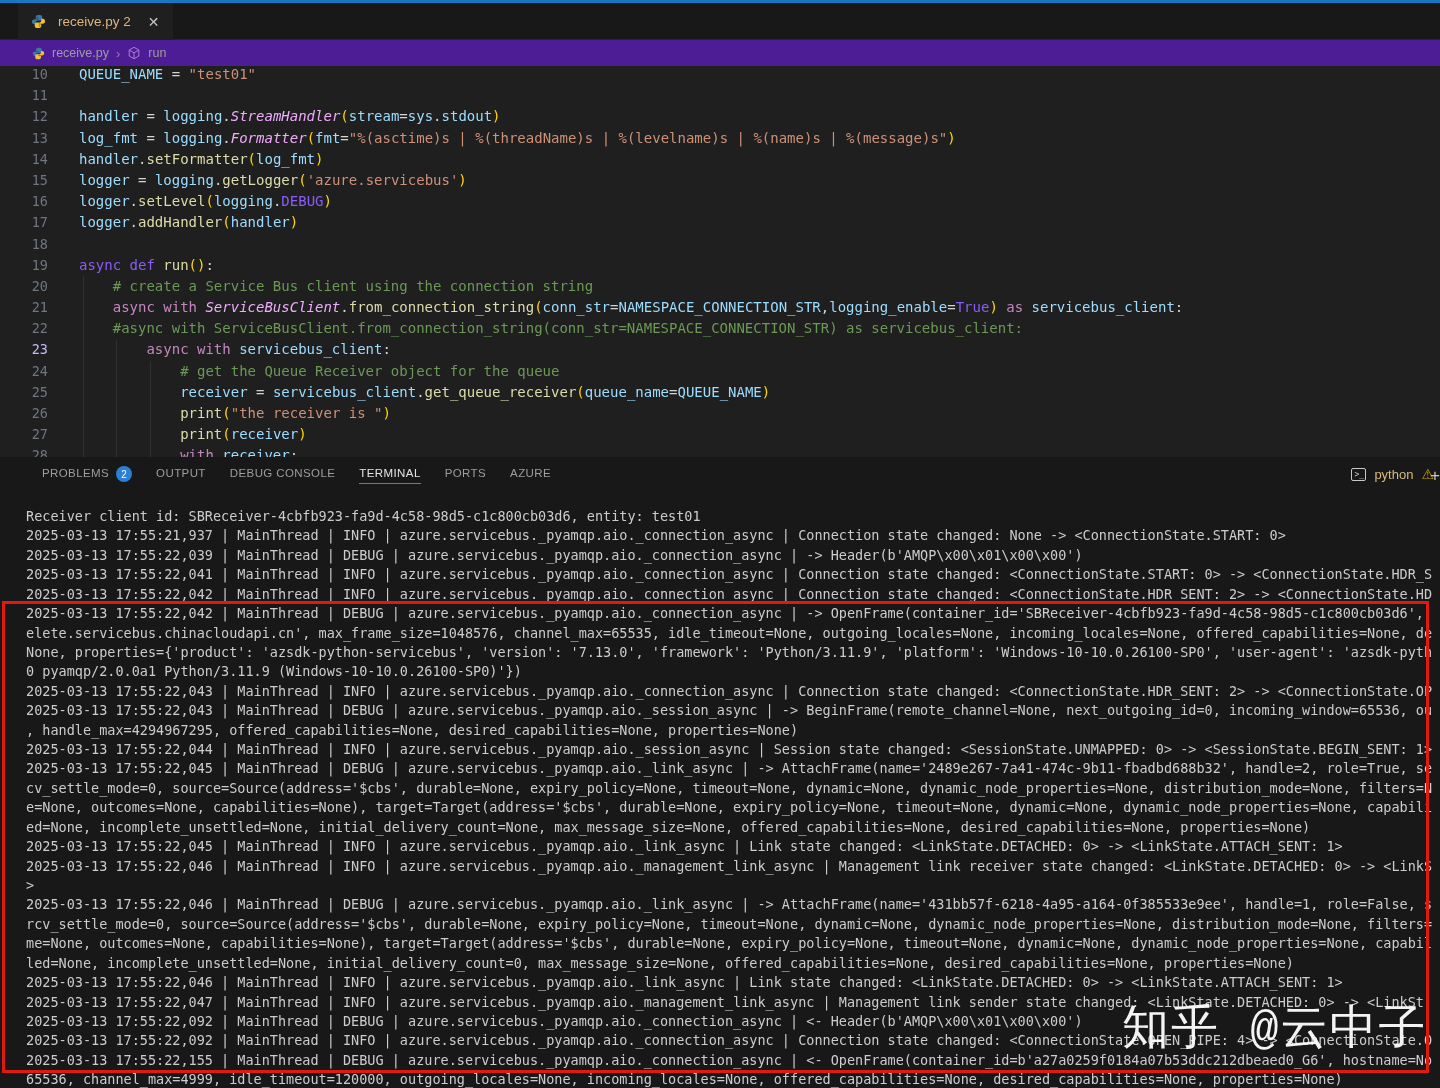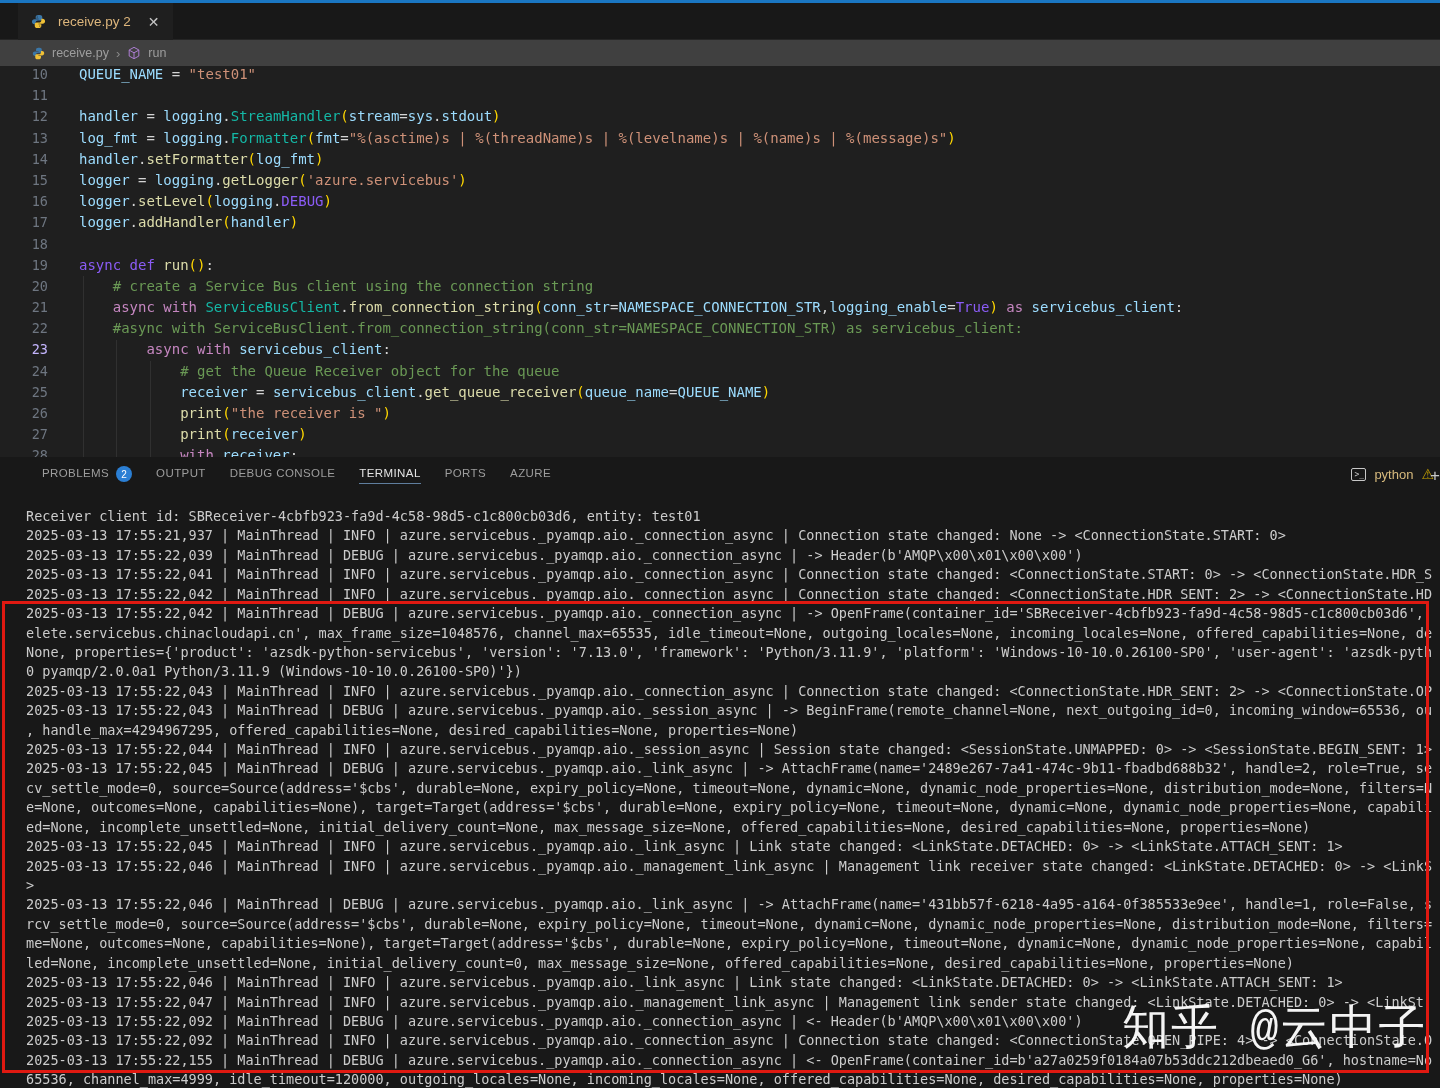--- a/index.html
+++ b/index.html
@@ -6,31 +6,31 @@
   body{
     position:relative; width:1440px; height:1088px; overflow:hidden;
     background:#1f1f1f; font-family:"Liberation Sans",sans-serif;
     -webkit-font-smoothing:antialiased;
   }
   #topline{position:absolute;top:0;left:0;width:1440px;height:3px;background:#1a76c2;}
   #tabbar{position:absolute;top:3px;left:0;width:1440px;height:37px;background:#181818;border-bottom:1px solid #252525;box-sizing:border-box;}
   #active-tab{position:absolute;left:18px;top:0;height:37px;background:#1f1f1f;display:flex;align-items:center;gap:12px;padding:0 13px;}
   .tab-title{color:#ddb67c;font-size:13.5px;white-space:pre;}
   .tab-close{color:#c5c5c5;font-size:14px;margin-left:5px;cursor:pointer;}
-  #breadcrumb{position:absolute;top:40px;left:0;width:1440px;height:26px;background:#404040;display:flex;align-items:center;padding-left:32px;gap:7px;color:#9d9d9d;font-size:12.5px;z-index:5;box-sizing:border-box;}
+  #breadcrumb{position:absolute;top:40px;left:0;width:1440px;height:26px;background:#4c1d95;display:flex;align-items:center;padding-left:32px;gap:7px;color:#9d9d9d;font-size:12.5px;z-index:5;box-sizing:border-box;}
   .crumb-sep{color:#8a8a8a;font-size:13px;}
 
   
   #editor{position:absolute;top:64px;left:0;width:1440px;height:393px;overflow:hidden;}
   .code-line{height:21.2px;line-height:21.2px;white-space:pre;font-family:"DejaVu Sans Mono","Liberation Mono",monospace;font-size:14px;}
   .gutter{display:inline-block;width:48px;text-align:right;color:#6e7681;font-size:13.5px;}
   .gutter.cur{color:#c4b5fd;}
   .code{margin-left:31px;}
   .tk-kw{color:#8b5cf6;} .tk-ctrl{color:#C586C0;} .tk-fn{color:#DCDCAA;}
-  .tk-var{color:#9CDCFE;} .tk-cls{color:#14b8a6;} .tk-str{color:#CE9178;}
+  .tk-var{color:#9CDCFE;} .tk-cls{color:#f0abfc;font-style:italic;} .tk-str{color:#CE9178;}
   .tk-com{color:#6A9955;} .tk-pun{color:#D4D4D4;} .tk-br{color:#FFD700;}
   .tk-const{color:#8b5cf6;}
   .guide{position:absolute;width:1px;background:rgba(255,255,255,0.08);}
 
   
   #panel{position:absolute;top:457px;left:0;width:1440px;height:631px;background:#181818;}
   #panel-tabs{display:flex;align-items:center;height:37px;padding-left:42px;gap:24px;font-size:11.5px;letter-spacing:.4px;color:#9d9d9d;}
   .ptab{display:flex;align-items:center;gap:7px;cursor:pointer;}
   .ptab .lbl{padding-bottom:4px;border-bottom:1.5px solid transparent;}
   .ptab.active{color:#e3e3e3;}

